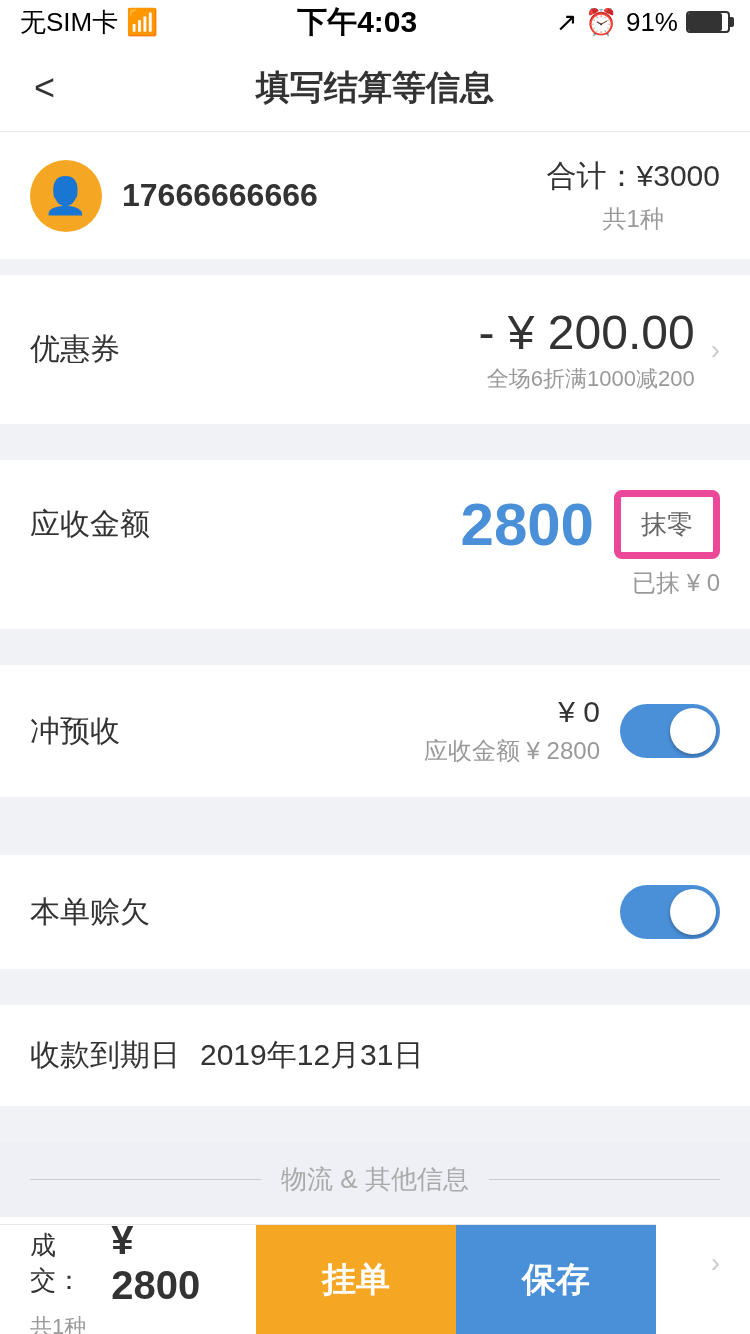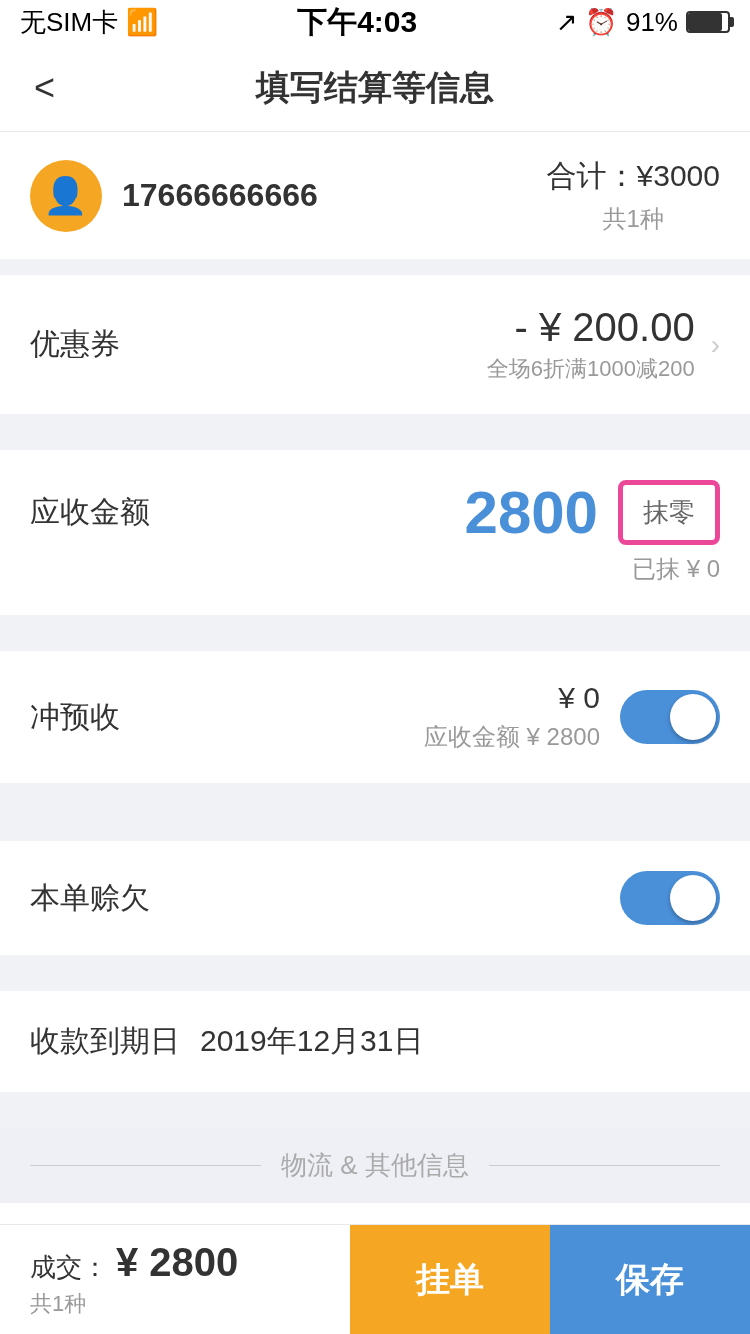--- a/index.html
+++ b/index.html
@@ -104,21 +104,21 @@
       color: #333;
       white-space: nowrap;
     }
     .row-right {
       display: flex;
       align-items: center;
       gap: 16px;
       text-align: right;
     }
     .coupon-amount {
-      font-size: 40px;
+      font-size: 48px;
       color: #333;
       font-weight: 500;
     }
     .coupon-detail {
       font-size: 22px;
       color: #999;
       margin-top: 4px;
     }
     .chevron-icon {
       color: #ccc;
@@ -138,21 +138,21 @@
     }
     .deal-label { font-size: 30px; color: #333; }
     .deal-right { display: flex; align-items: center; gap: 20px; }
     .deal-amount {
       font-size: 60px;
       color: #4a90d9;
       font-weight: 700;
       line-height: 1;
     }
     .round-btn {
-      border: 5px solid #ec4899;
+      border: 7px solid #ec4899;
       border-radius: 8px;
       padding: 10px 20px;
       font-size: 26px;
       color: #666;
       background: #fff;
       cursor: pointer;
     }
     .deal-sub {
       font-size: 24px;
       color: #999;
@@ -266,21 +266,21 @@
       gap: 20px;
     }
     .address-label { font-size: 30px; color: #333; flex-shrink: 0; }
     .address-value { font-size: 30px; color: #333; flex: 1; line-height: 1.5; }
 
     
     .bottom-bar {
       position: fixed;
       bottom: 0;
       left: 0;
-      width: 750px;
+      width: 656px;
       height: 110px;
       background: #fff;
       display: flex;
       align-items: center;
       border-top: 1px solid #e8e8e8;
     }
     .bottom-summary {
       flex: 1;
       padding: 0 30px;
     }

